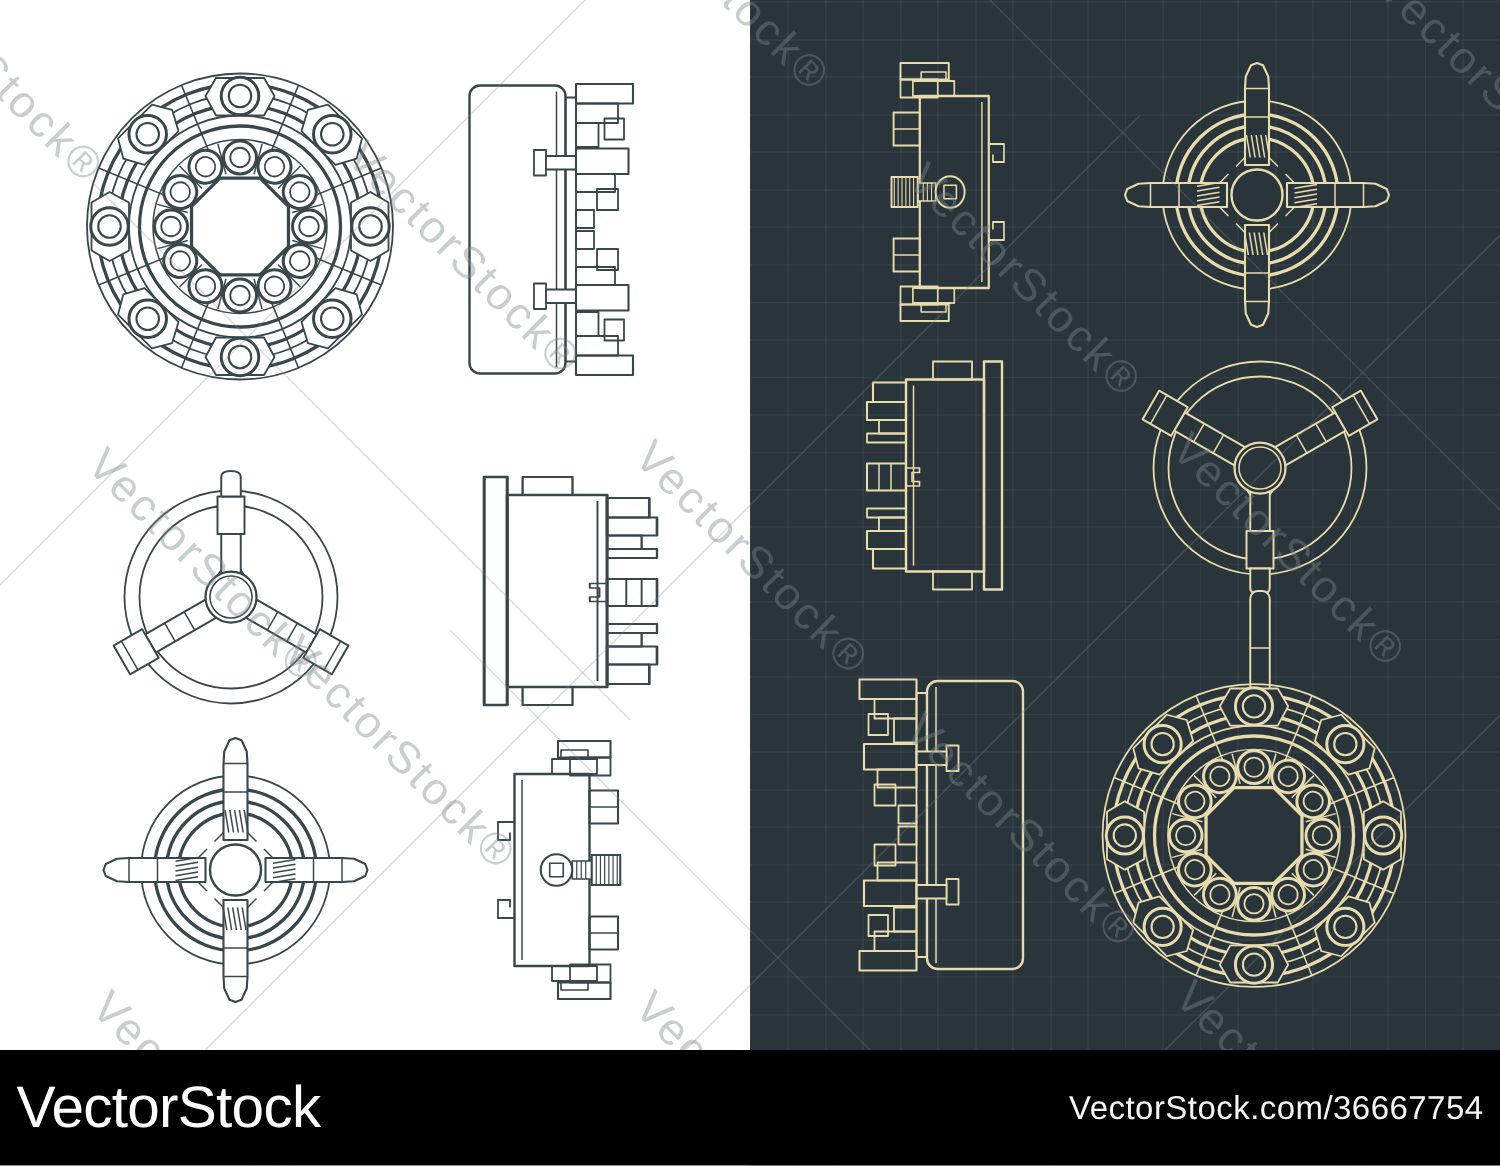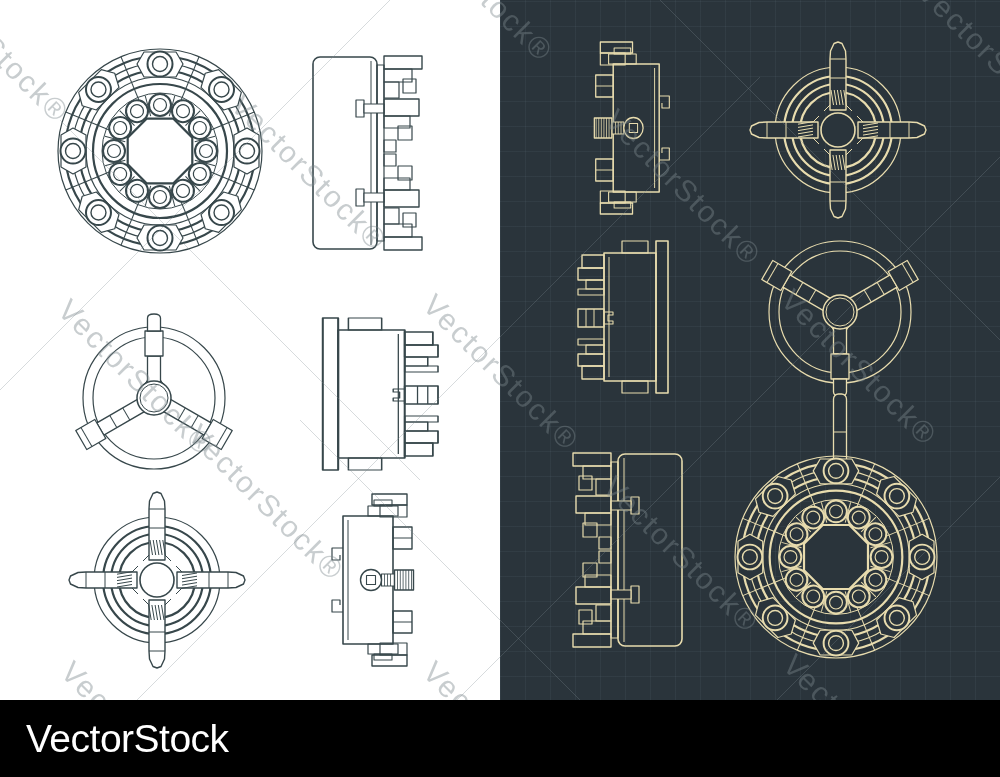--- a/index.html
+++ b/index.html
@@ -17,21 +17,21 @@
   .inkA{color:#37474b;--bg:#ffffff;}
   .inkB{color:#e8dcae;--bg:#2a343b;}
   .w08{stroke-width:.8}.w1{stroke-width:1}.w11{stroke-width:1.1}.w12{stroke-width:1.2}
   .w13{stroke-width:1.3}.w14{stroke-width:1.4}.w16{stroke-width:1.6}
   .wmk line{stroke:rgba(123,135,141,.30);stroke-width:1;}
   .wm-layer{position:absolute;left:0;top:0;width:1000px;height:777px;z-index:2;pointer-events:none;}
   .wm{position:absolute;font-size:30px;font-weight:500;letter-spacing:2px;
       color:rgba(123,135,141,.42);transform:rotate(45deg);transform-origin:0 0;white-space:nowrap;}
   .footer{position:absolute;left:0;bottom:0;width:1000px;height:77px;background:#000;
           z-index:5;display:flex;align-items:center;justify-content:space-between;
-          padding:0 26px;box-sizing:border-box;}
+          padding:0 11px;box-sizing:border-box;}
   .brand{color:#fff;font-size:39px;font-weight:500;letter-spacing:-.5px;}
   .imgid{color:#f5f5f5;font-size:22px;font-weight:400;letter-spacing:.3px;}
 </style>
 </head>
 <body>
 
 <div class="canvas">
   <div class="half left"></div>
   <div class="half right"></div>
 
@@ -371,14 +371,15 @@
       <div class="wm" style="left: 205px; top: 418px;">VectorStock®</div>
       <div class="wm" style="left: 620px; top: 470px;">VectorStock®</div>
       <div class="wm" style="left: 78px; top: 655px;">VectorStock®</div>
       <div class="wm" style="left: 440px; top: 655px;">VectorStock®</div>
       <div class="wm" style="left: 800px; top: 648px;">VectorStock®</div>
       <div class="wm" style="left: 935px; top: -25px;">VectorStock®</div>
     </div>
 
   <div class="footer">
     <div class="brand">VectorStock</div>
+    <div class="imgid">VectorStock.com/36667754</div>
   </div>
 </div>
 
 </body></html>

